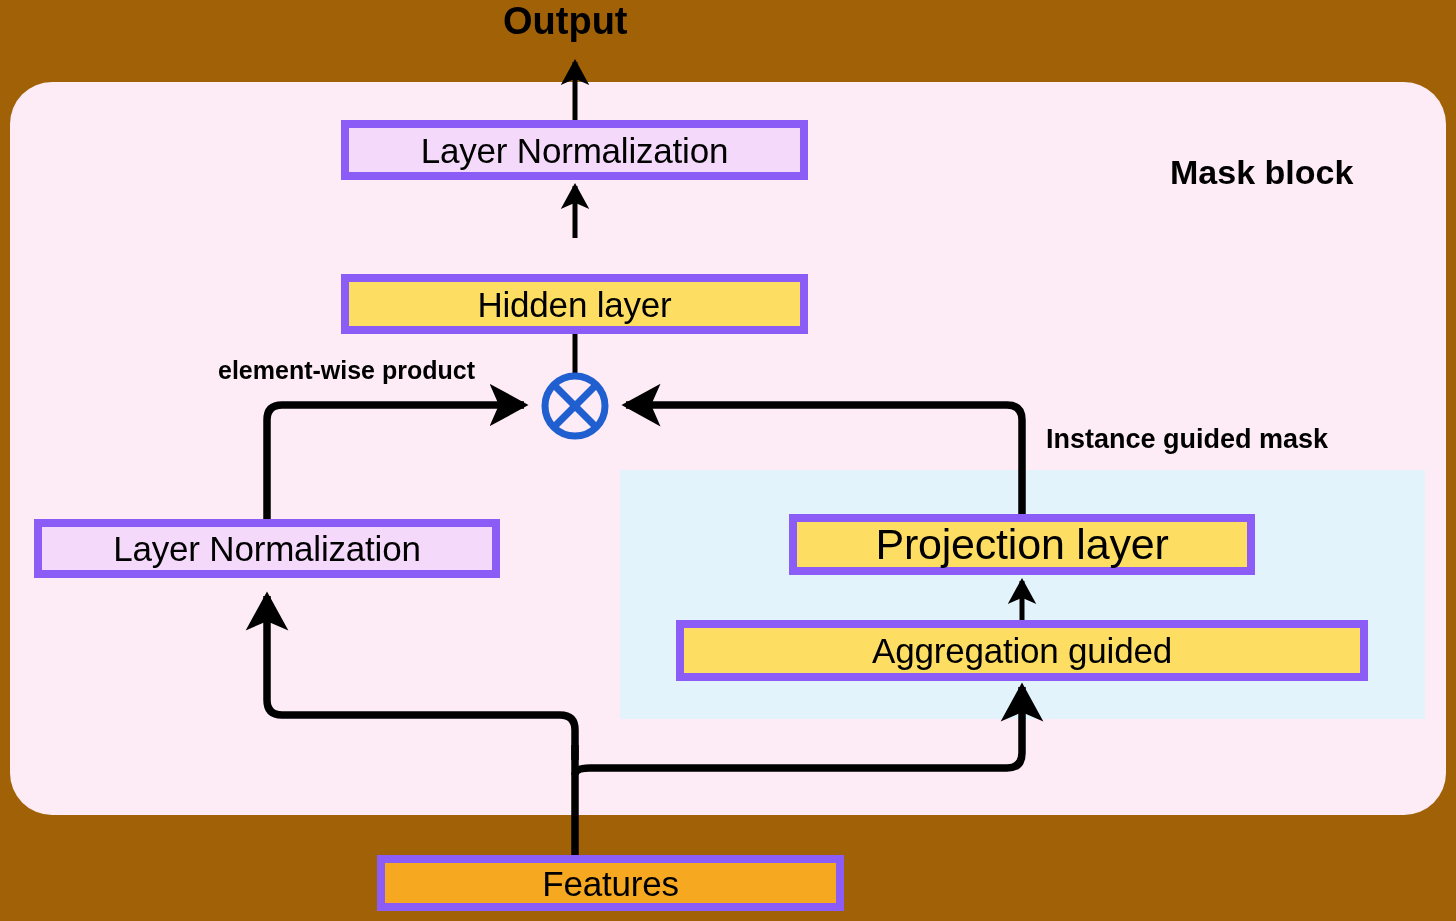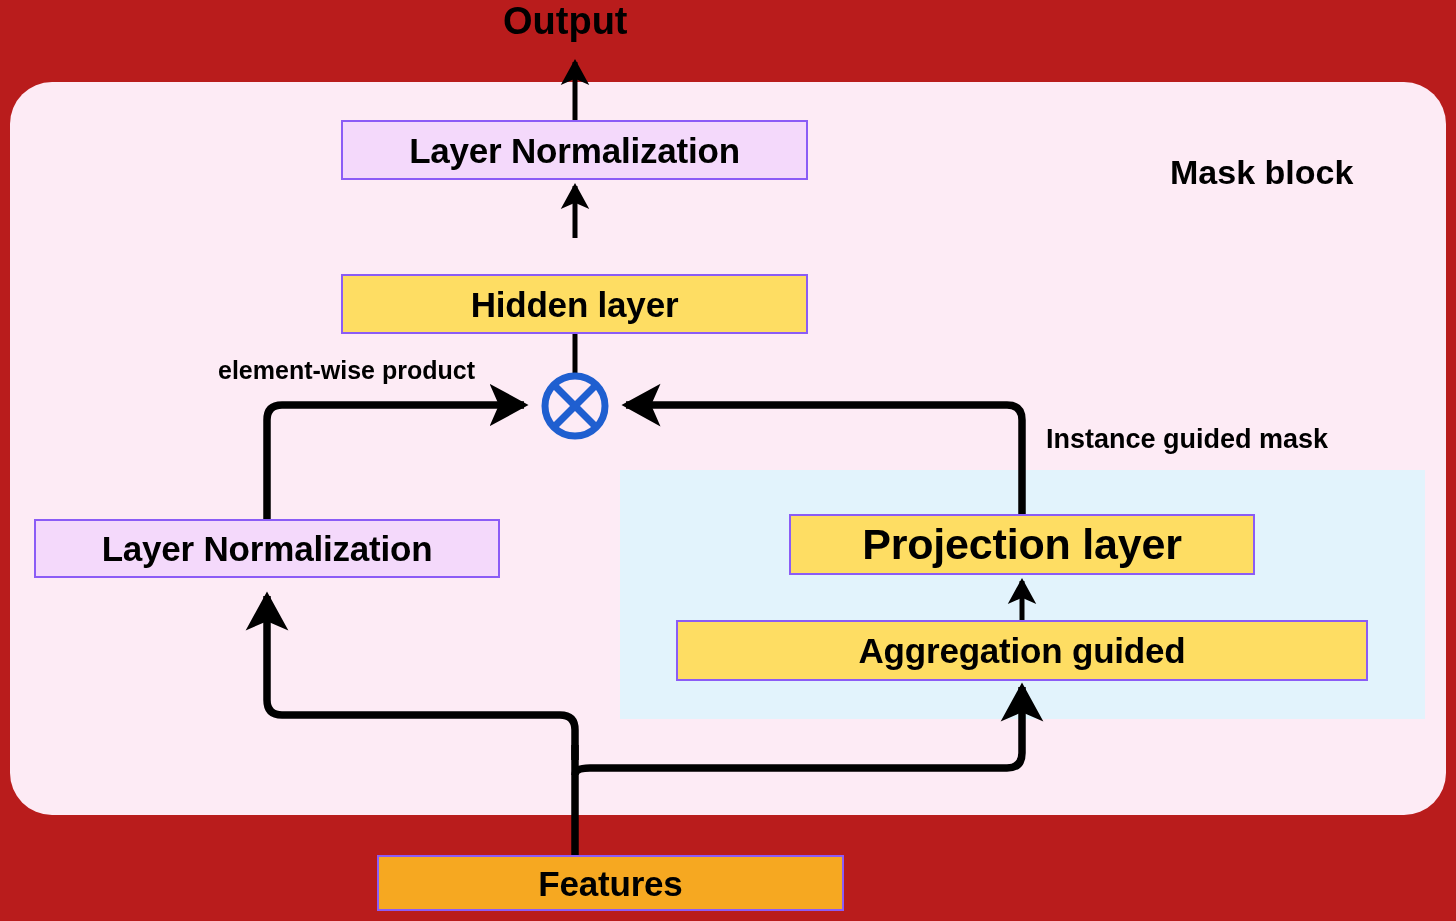--- a/index.html
+++ b/index.html
@@ -7,21 +7,21 @@
     padding: 0;
     background: #ffffff;
   }
   body {
     font-family: "Liberation Sans", sans-serif;
   }
   #stage {
     position: relative;
     width: 1456px;
     height: 921px;
-    background: #b91c1c;
+    background: #a16207;
     overflow: hidden;
   }
   #wires {
     position: absolute;
     left: 0;
     top: 0;
     width: 1456px;
     height: 921px;
     pointer-events: none;
   }
@@ -39,25 +39,25 @@
   .panel-instance {
     left: 620px;
     top: 470px;
     width: 805px;
     height: 249px;
     background: #e2f3fc;
   }
   .node {
     position: absolute;
     box-sizing: border-box;
-    border: 2px solid #8b5cf6;
+    border: 8px solid #8b5cf6;
     display: flex;
     align-items: center;
     justify-content: center;
-    font-weight: bold;
+    font-weight: normal;
     color: #000000;
     letter-spacing: -0.2px;
     line-height: 1;
     white-space: nowrap;
   }
   .node-purple { background: #f4d9fb; }
   .node-yellow { background: #fedd63; }
   .node-orange { background: #f6a821; }
 
   .n-ln-top   { left: 341px; top: 120px; width: 467px; height: 60px; font-size: 35px; }

